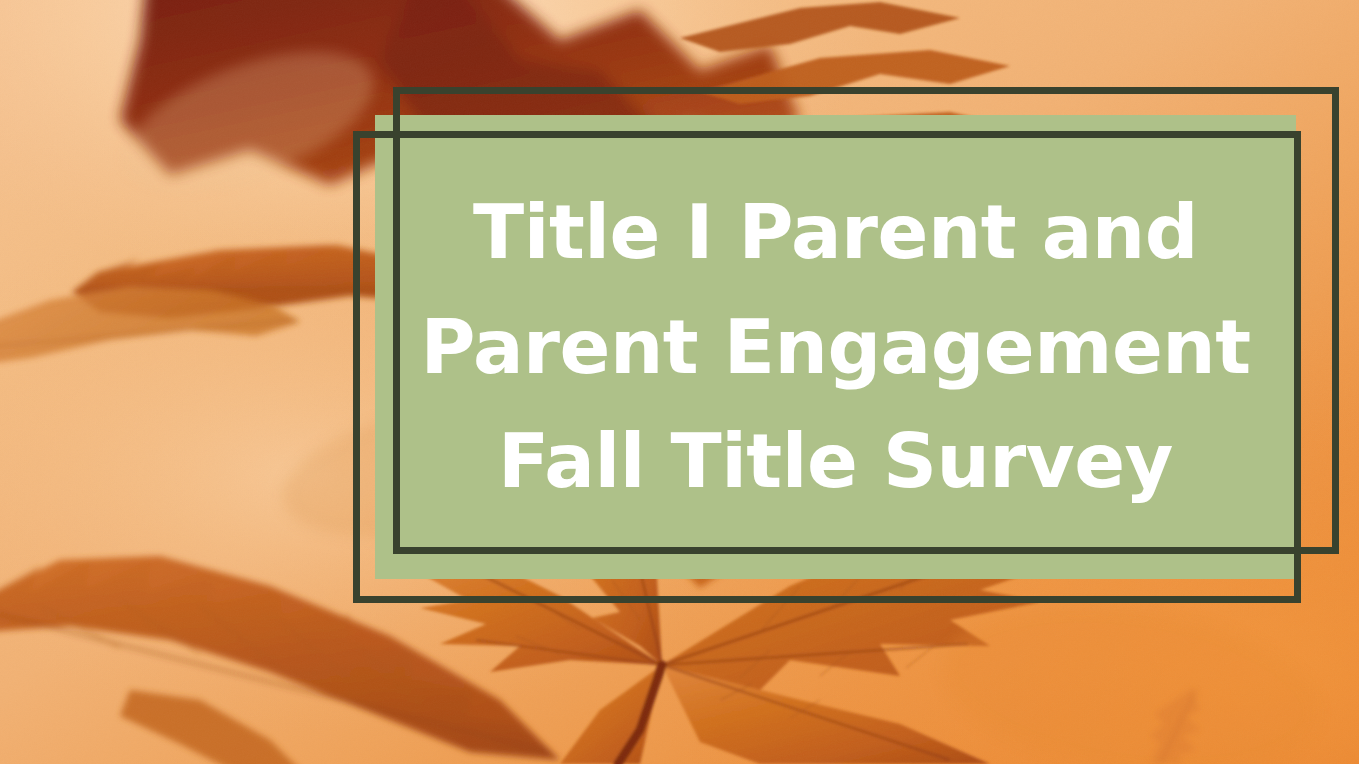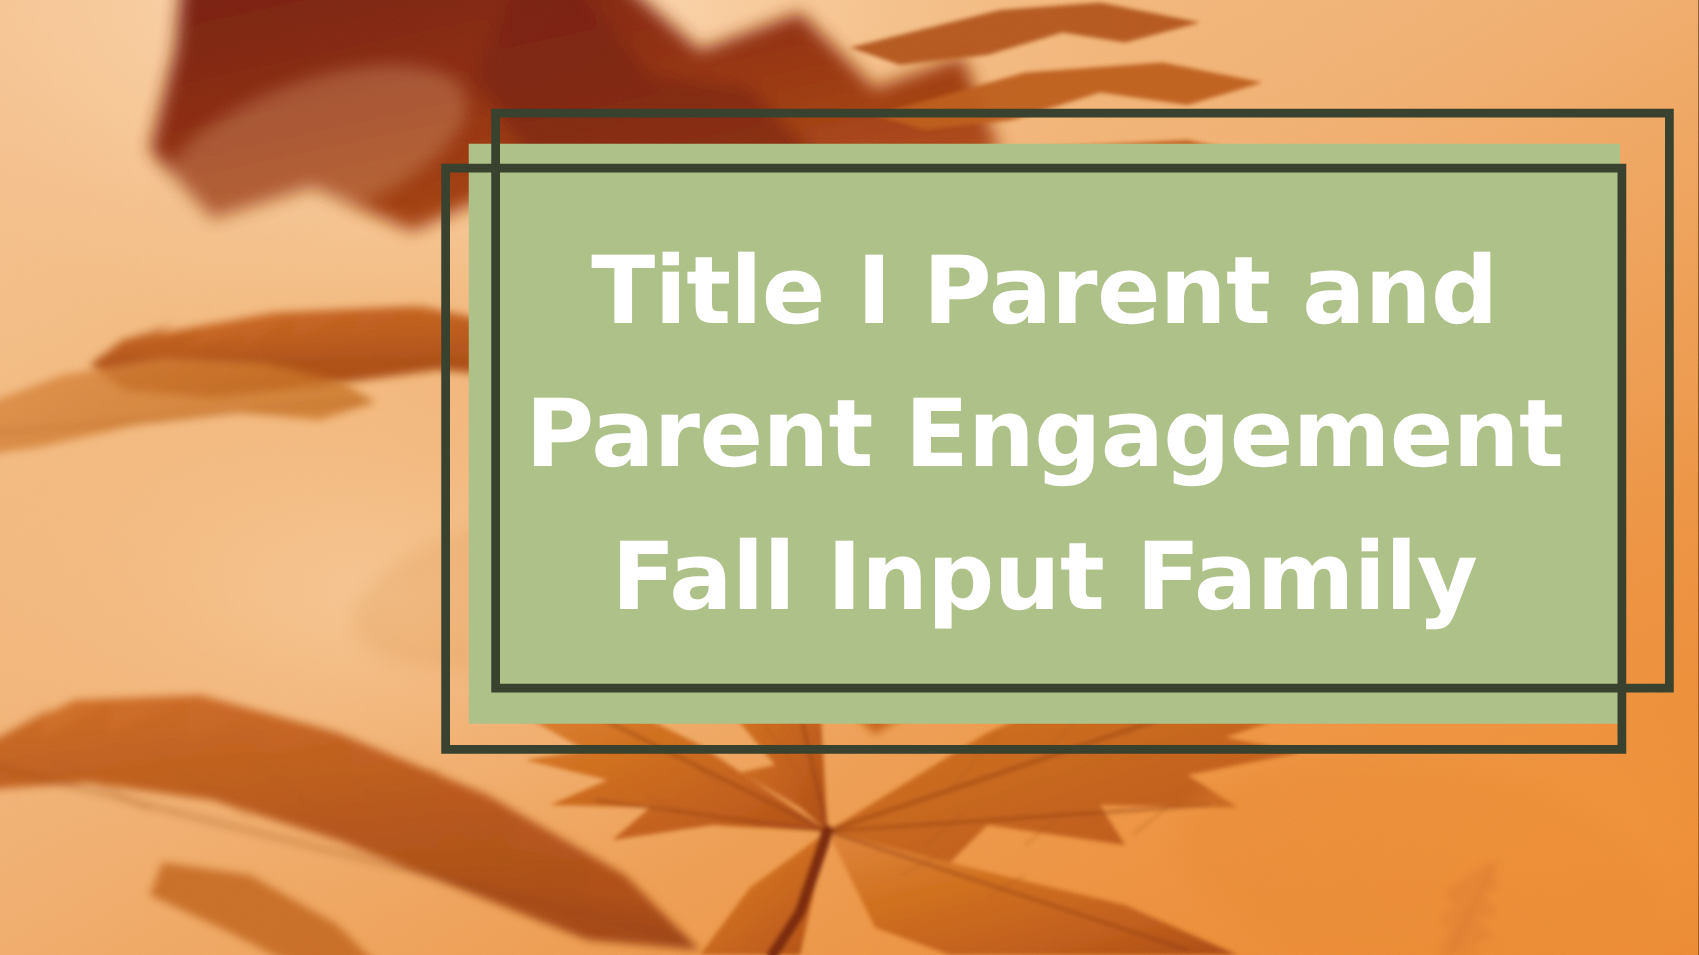--- a/index.html
+++ b/index.html
@@ -267,16 +267,16 @@
   </svg>
 
   <div id="panel"></div>
 
   <div class="frame" id="frame-inner"></div>
   <div class="frame" id="frame-outer"></div>
 
   <div id="title-block">
     <div class="title-line">Title I Parent and</div>
     <div class="title-line">Parent Engagement</div>
-    <div class="title-line">Fall Input Family</div>
+    <div class="title-line">Fall Title Survey</div>
   </div>
 
 </div>
 
 </body></html>

